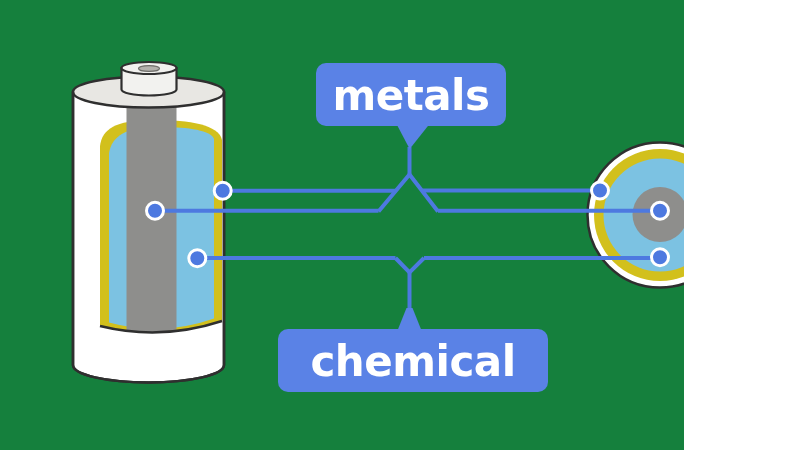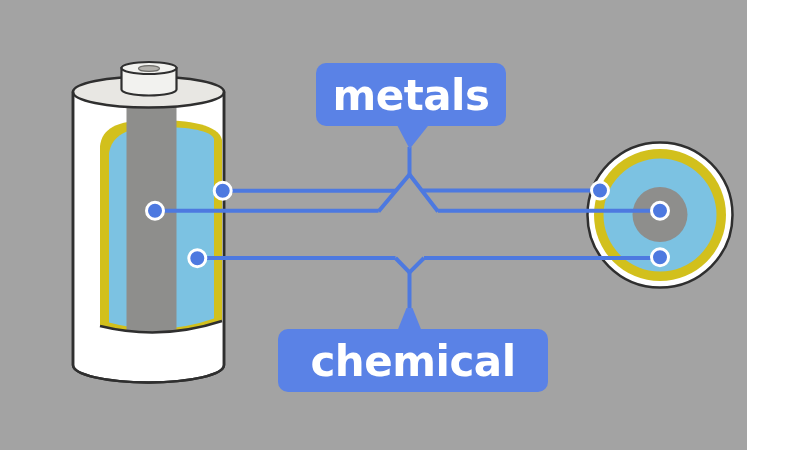--- a/index.html
+++ b/index.html
@@ -1,20 +1,20 @@
 <!DOCTYPE html>
 <html><head>
 <meta charset="utf-8">
 <style>
   html, body { margin: 0; padding: 0; background: #ffffff; }
   .stage {
     position: relative;
-    width: 747px;
+    width: 684px;
     height: 450px;
-    background: #a3a3a3;
+    background: #15803d;
     overflow: hidden;
     font-family: "DejaVu Sans", sans-serif;
   }
   .stage svg { position: absolute; inset: 0; display: block; }
   .callout-text {
     font-family: "DejaVu Sans", "Liberation Sans", sans-serif;
     font-weight: 700;
     font-size: 42px;
     fill: #ffffff;
     letter-spacing: -0.5px;

